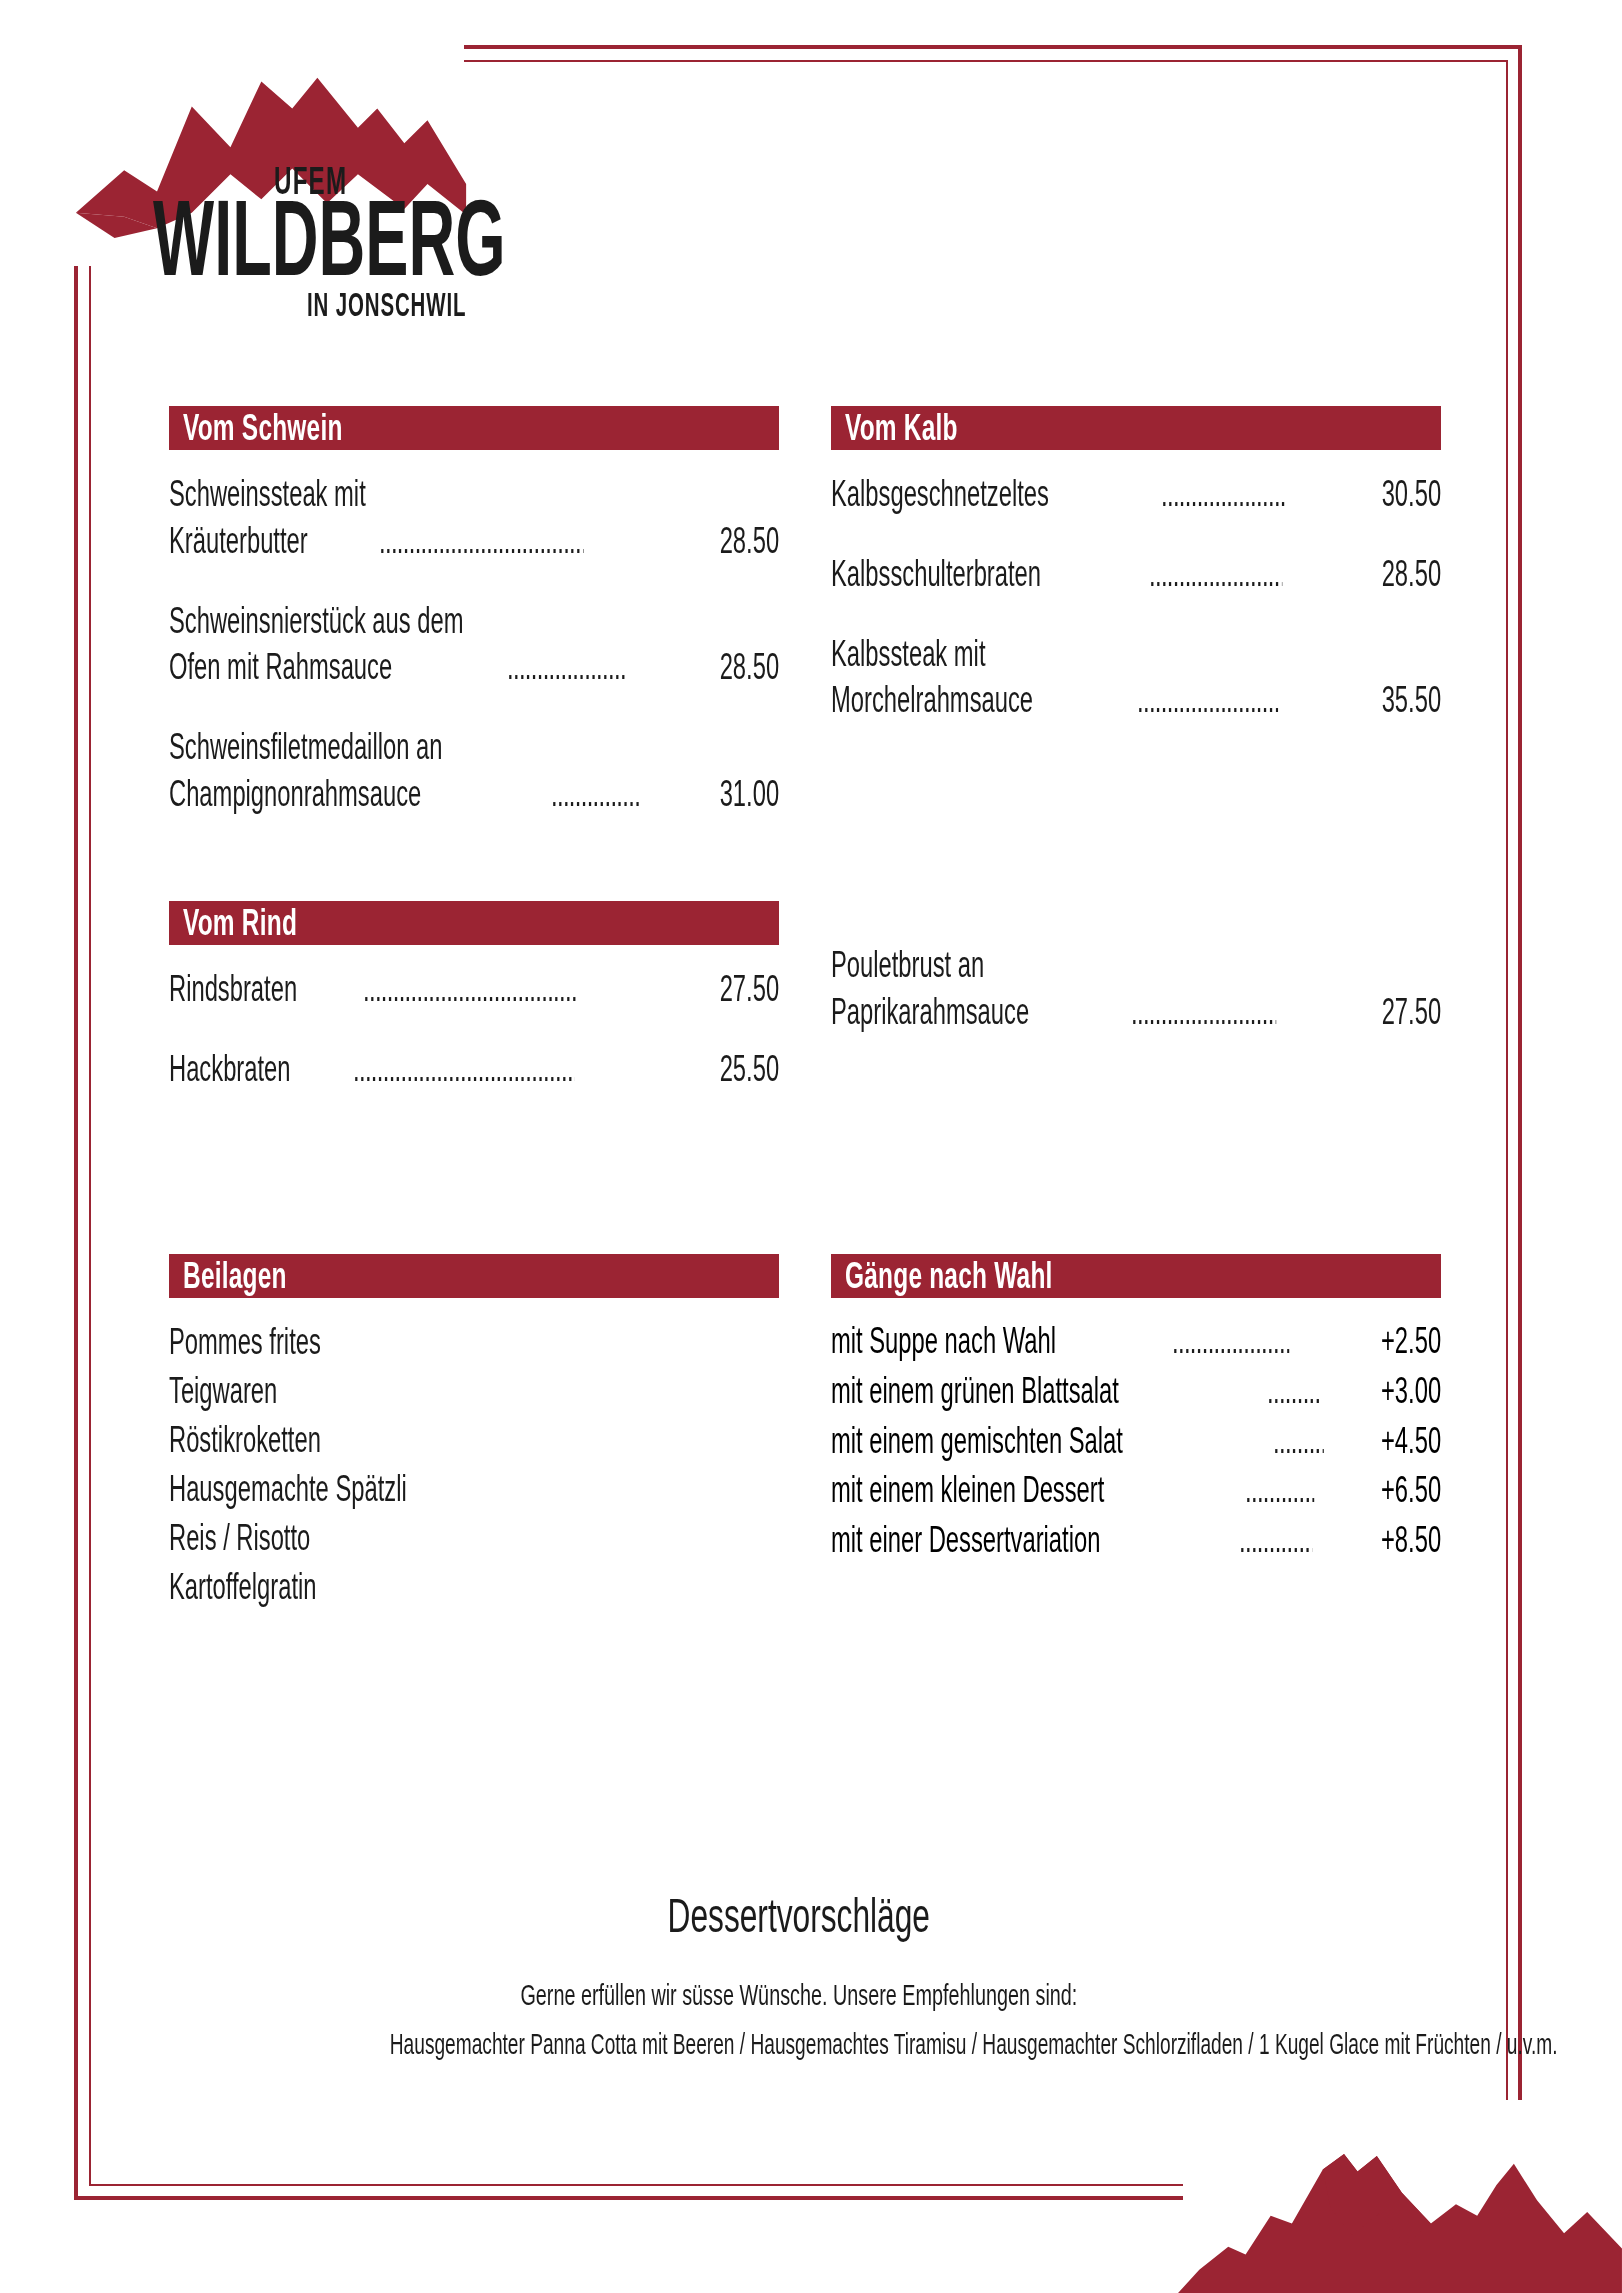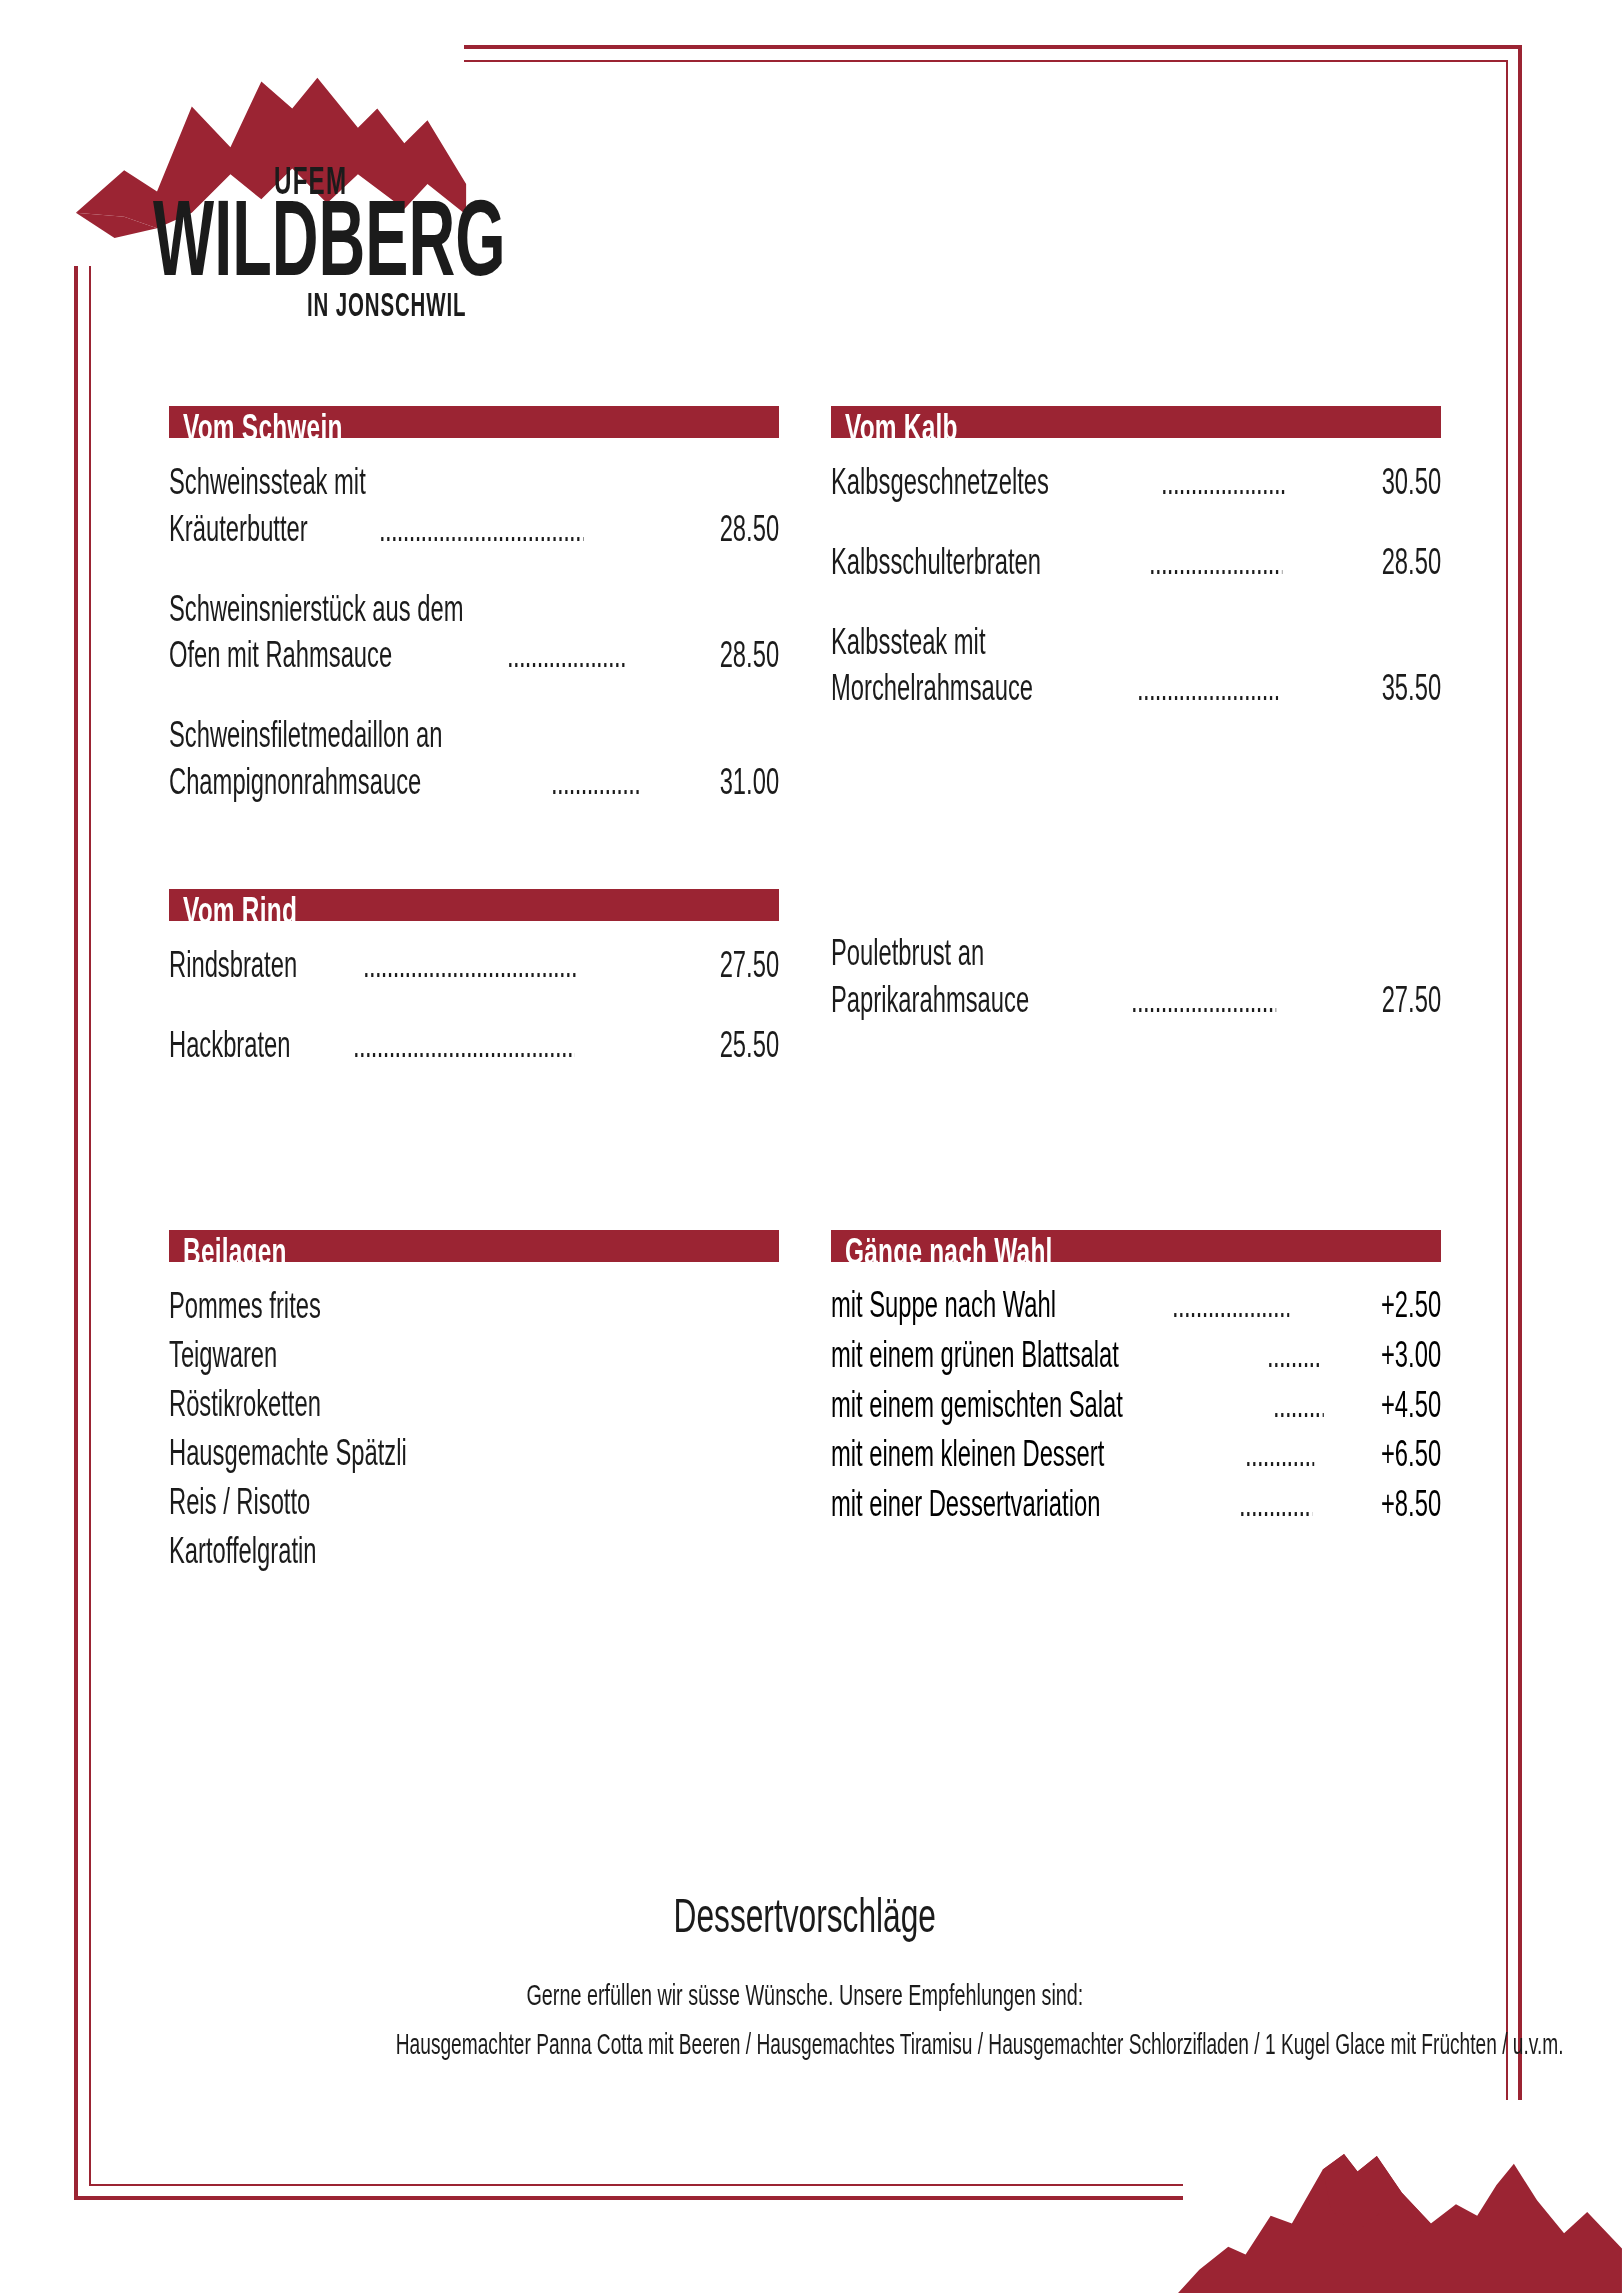--- a/index.html
+++ b/index.html
@@ -130,21 +130,21 @@
   .menu-col {
     width: 610px;
   }
 
   .section {
     margin-bottom: 0;
   }
   .section-head {
     background: #9b2433;
     color: #ffffff;
-    height: 32px;
+    height: 44px;
     line-height: 44px;
     padding: 0 0 0 13.5px;
     font-family: "Liberation Sans Narrow", "Liberation Sans", sans-serif;
     font-size: 36px;
     font-weight: 700;
     letter-spacing: 0.3px;
     box-sizing: border-box;
     overflow: hidden;
   }
   .section-head span {
@@ -227,21 +227,20 @@
 
   
   .dessert {
     position: absolute;
     left: 89px;
     top: 1892px;
     width: 1419px;
     text-align: center;
     font-family: "Liberation Sans Narrow", "Liberation Sans", sans-serif;
     color: #1b1b1b;
-    margin-left: 6px;
   }
   .dessert-title {
     font-size: 48px;
     line-height: 1;
     margin-bottom: 35px;
   }
   .dessert-title span {
     display: inline-block;
     transform: scaleX(0.66);
     transform-origin: center center;

